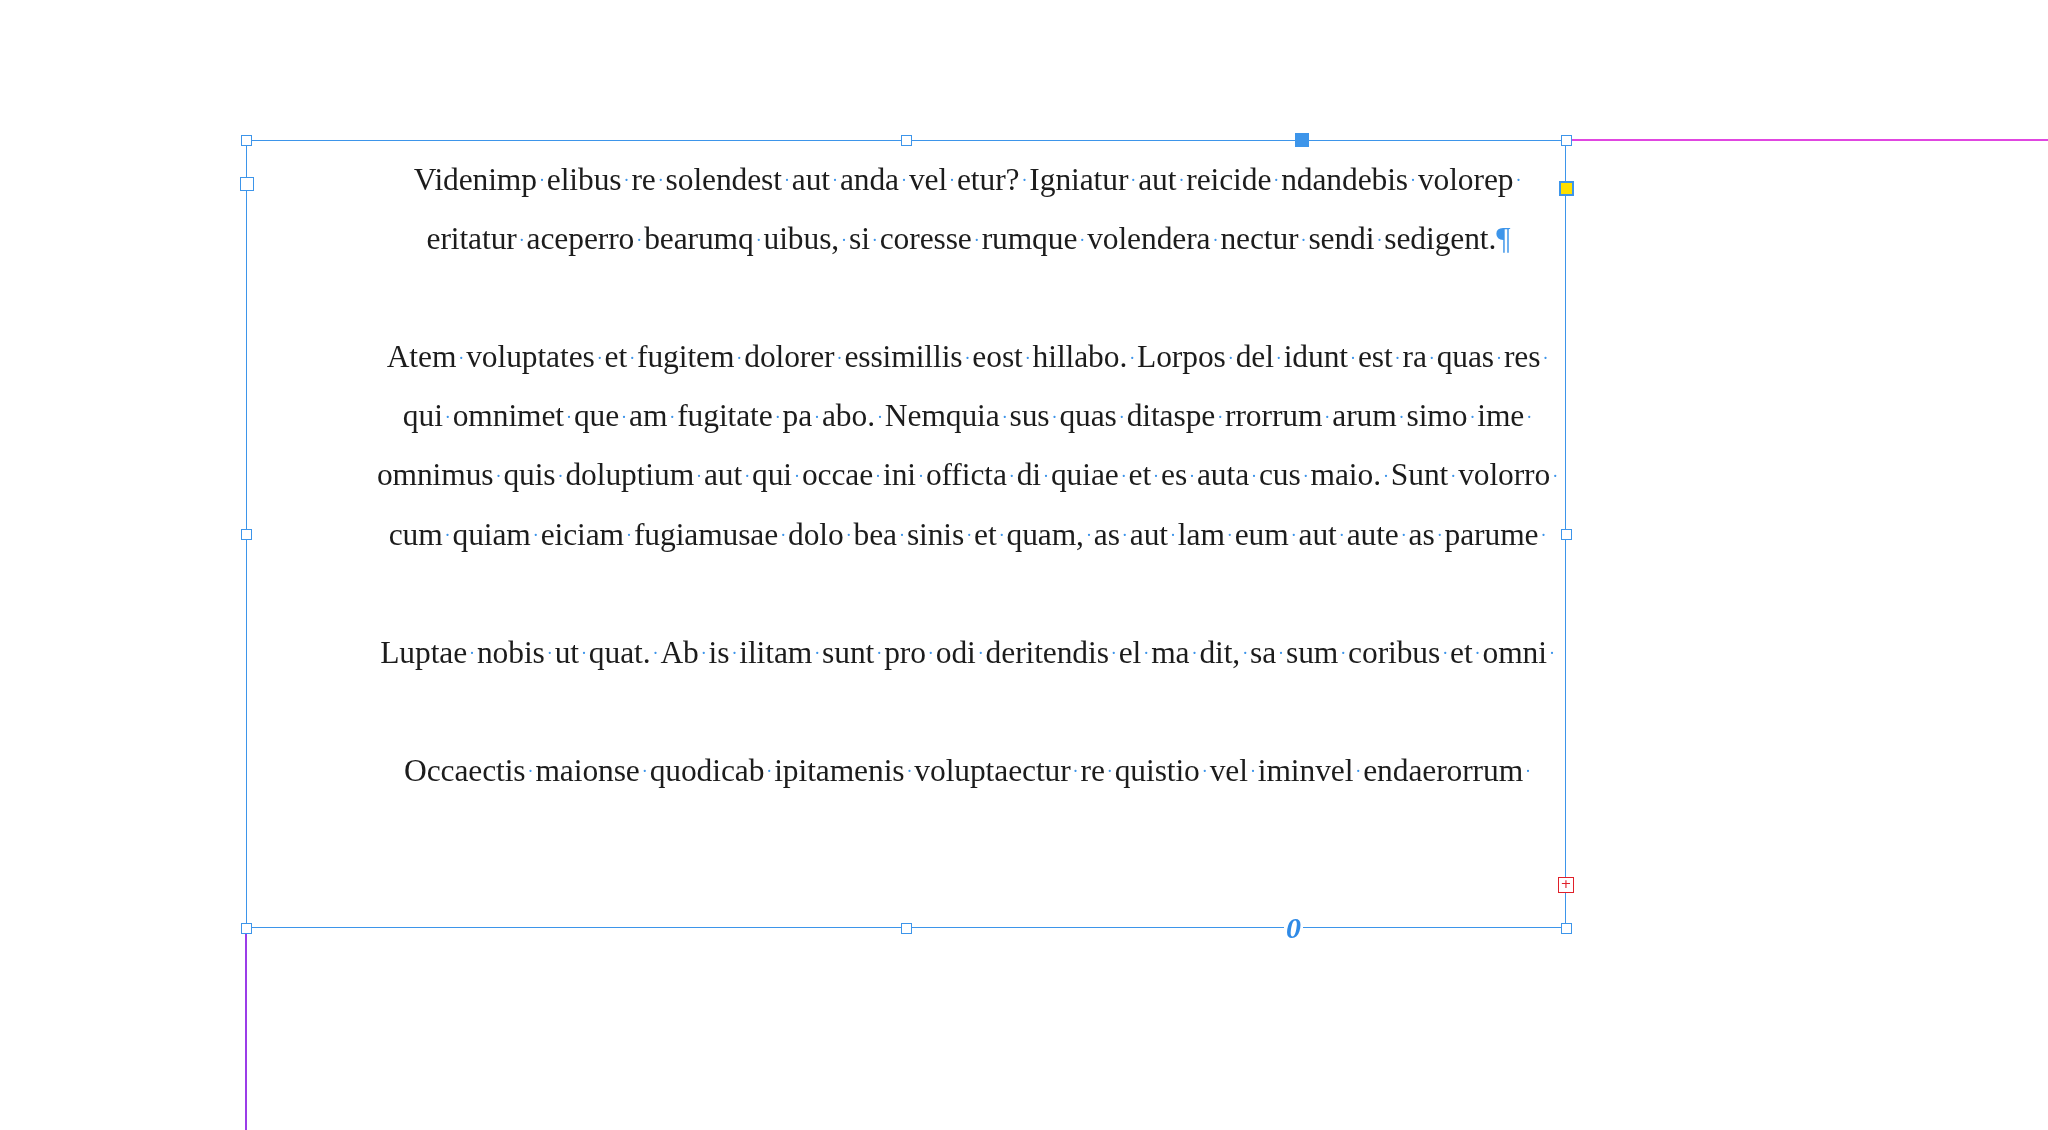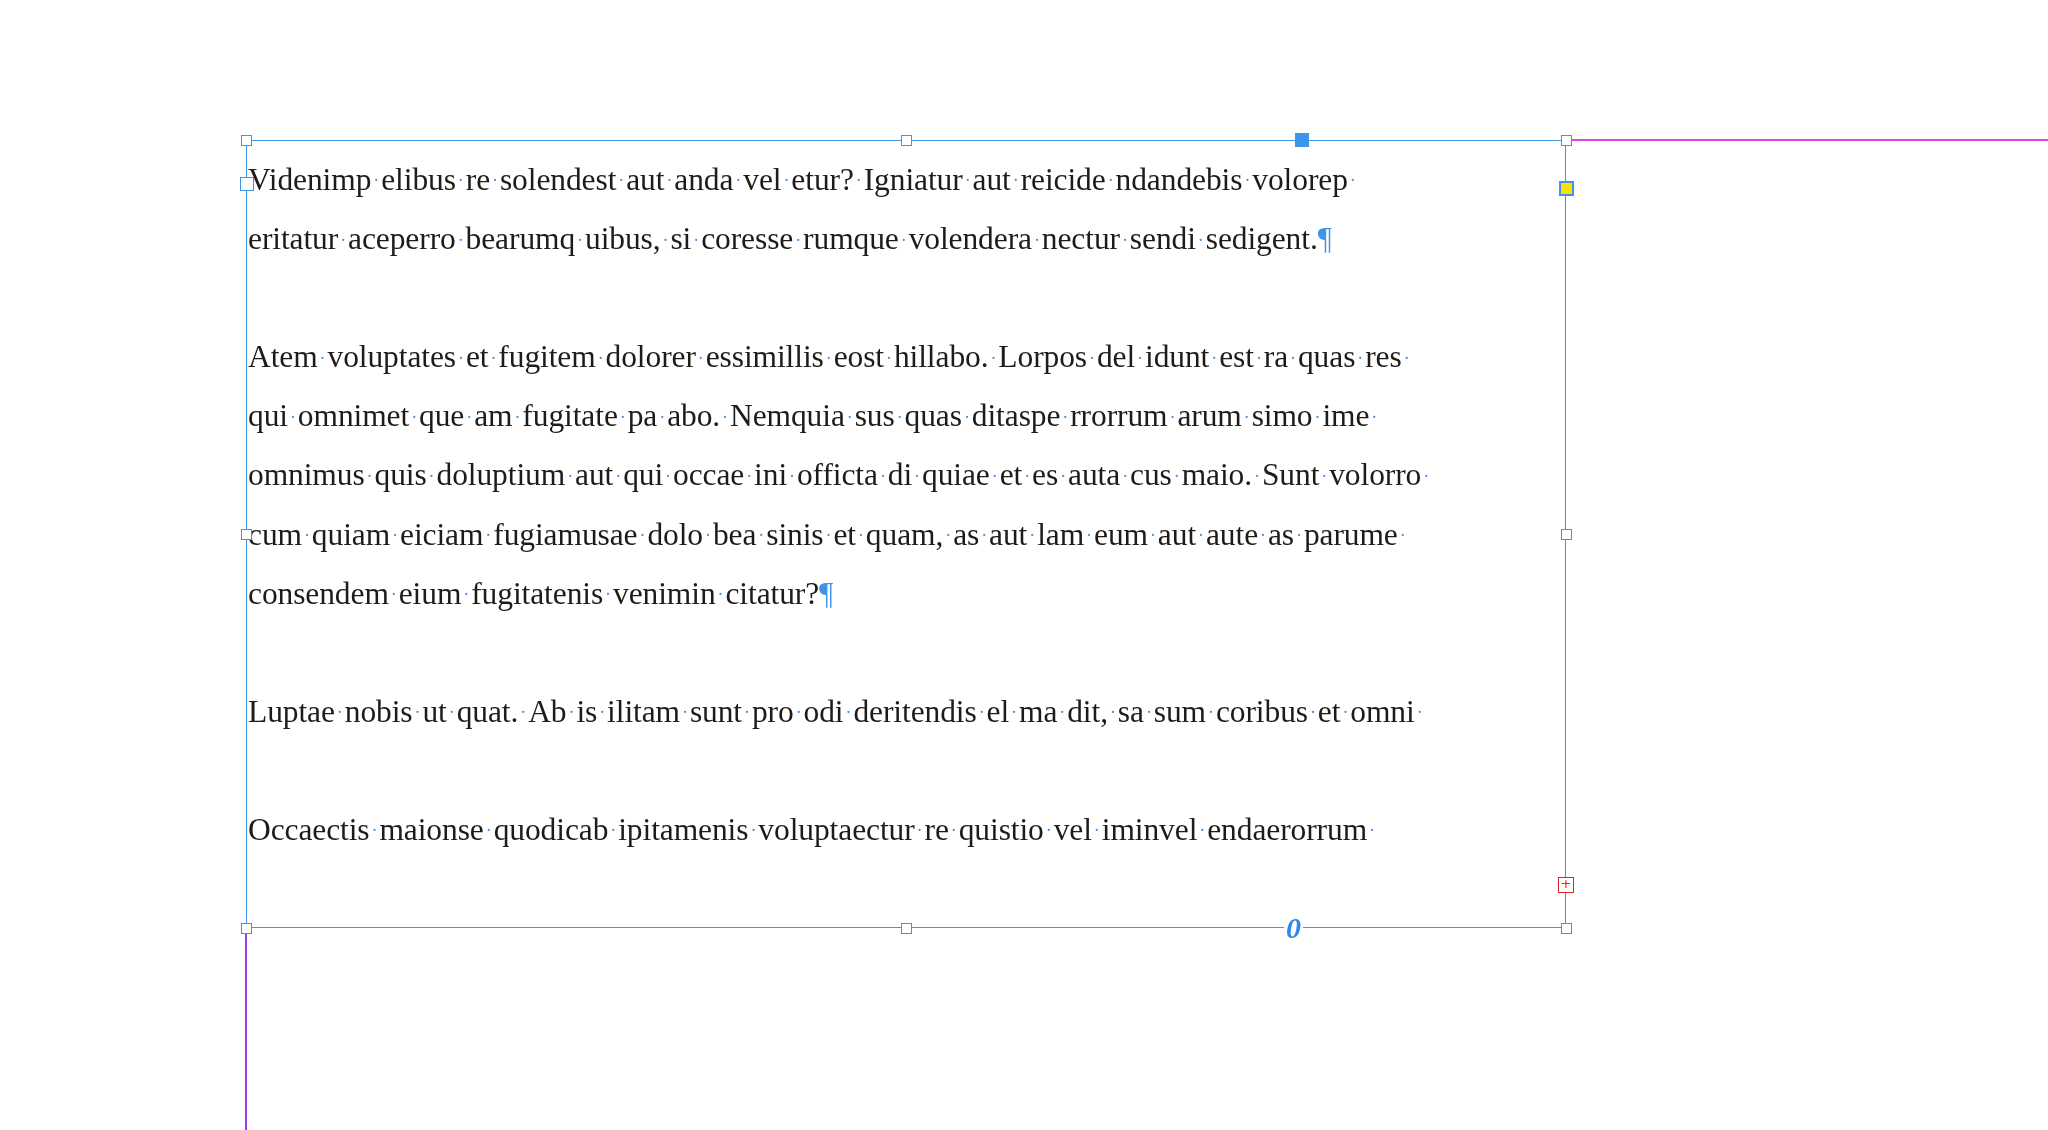--- a/index.html
+++ b/index.html
@@ -50,20 +50,21 @@
     .story {
       position: absolute;
       left: 248px;
       top: 150px;
       width: 1441px;
       font-family: "Liberation Serif", "DejaVu Serif", serif;
       font-size: 31.5px;
       line-height: 59.1px;
       color: #1c1c1c;
       letter-spacing: -0.1px;
+      text-align: center;
     }
     .para {
       margin: 0 0 59.1px 0;
       white-space: nowrap;
     }
     .line {
       display: block;
       height: 59.1px;
     }
     .sp {
@@ -143,21 +144,20 @@
   <div class="story" id="story">
       <div class="para">
         <span class="line"><span>Videnimp</span><span class="sp">·</span><span>elibus</span><span class="sp">·</span><span>re</span><span class="sp">·</span><span>solendest</span><span class="sp">·</span><span>aut</span><span class="sp">·</span><span>anda</span><span class="sp">·</span><span>vel</span><span class="sp">·</span><span>etur?</span><span class="sp">·</span><span>Igniatur</span><span class="sp">·</span><span>aut</span><span class="sp">·</span><span>reicide</span><span class="sp">·</span><span>ndandebis</span><span class="sp">·</span><span>volorep</span><span class="sp">·</span></span>
         <span class="line"><span>eritatur</span><span class="sp">·</span><span>aceperro</span><span class="sp">·</span><span>bearumq</span><span class="sp">·</span><span>uibus,</span><span class="sp">·</span><span>si</span><span class="sp">·</span><span>coresse</span><span class="sp">·</span><span>rumque</span><span class="sp">·</span><span>volendera</span><span class="sp">·</span><span>nectur</span><span class="sp">·</span><span>sendi</span><span class="sp">·</span><span>sedigent.</span><span class="pilcrow">¶</span></span>
       </div>
       <div class="para">
         <span class="line"><span>Atem</span><span class="sp">·</span><span>voluptates</span><span class="sp">·</span><span>et</span><span class="sp">·</span><span>fugitem</span><span class="sp">·</span><span>dolorer</span><span class="sp">·</span><span>essimillis</span><span class="sp">·</span><span>eost</span><span class="sp">·</span><span>hillabo.</span><span class="sp">·</span><span>Lorpos</span><span class="sp">·</span><span>del</span><span class="sp">·</span><span>idunt</span><span class="sp">·</span><span>est</span><span class="sp">·</span><span>ra</span><span class="sp">·</span><span>quas</span><span class="sp">·</span><span>res</span><span class="sp">·</span></span>
         <span class="line"><span>qui</span><span class="sp">·</span><span>omnimet</span><span class="sp">·</span><span>que</span><span class="sp">·</span><span>am</span><span class="sp">·</span><span>fugitate</span><span class="sp">·</span><span>pa</span><span class="sp">·</span><span>abo.</span><span class="sp">·</span><span>Nemquia</span><span class="sp">·</span><span>sus</span><span class="sp">·</span><span>quas</span><span class="sp">·</span><span>ditaspe</span><span class="sp">·</span><span>rrorrum</span><span class="sp">·</span><span>arum</span><span class="sp">·</span><span>simo</span><span class="sp">·</span><span>ime</span><span class="sp">·</span></span>
         <span class="line"><span>omnimus</span><span class="sp">·</span><span>quis</span><span class="sp">·</span><span>doluptium</span><span class="sp">·</span><span>aut</span><span class="sp">·</span><span>qui</span><span class="sp">·</span><span>occae</span><span class="sp">·</span><span>ini</span><span class="sp">·</span><span>officta</span><span class="sp">·</span><span>di</span><span class="sp">·</span><span>quiae</span><span class="sp">·</span><span>et</span><span class="sp">·</span><span>es</span><span class="sp">·</span><span>auta</span><span class="sp">·</span><span>cus</span><span class="sp">·</span><span>maio.</span><span class="sp">·</span><span>Sunt</span><span class="sp">·</span><span>volorro</span><span class="sp">·</span></span>
         <span class="line"><span>cum</span><span class="sp">·</span><span>quiam</span><span class="sp">·</span><span>eiciam</span><span class="sp">·</span><span>fugiamusae</span><span class="sp">·</span><span>dolo</span><span class="sp">·</span><span>bea</span><span class="sp">·</span><span>sinis</span><span class="sp">·</span><span>et</span><span class="sp">·</span><span>quam,</span><span class="sp">·</span><span>as</span><span class="sp">·</span><span>aut</span><span class="sp">·</span><span>lam</span><span class="sp">·</span><span>eum</span><span class="sp">·</span><span>aut</span><span class="sp">·</span><span>aute</span><span class="sp">·</span><span>as</span><span class="sp">·</span><span>parume</span><span class="sp">·</span></span>
-        <span class="line"><span>consendem</span><span class="sp">·</span><span>eium</span><span class="sp">·</span><span>fugitatenis</span><span class="sp">·</span><span>venimin</span><span class="sp">·</span><span>citatur?</span><span class="pilcrow">¶</span></span>
       </div>
       <div class="para">
         <span class="line"><span>Luptae</span><span class="sp">·</span><span>nobis</span><span class="sp">·</span><span>ut</span><span class="sp">·</span><span>quat.</span><span class="sp">·</span><span>Ab</span><span class="sp">·</span><span>is</span><span class="sp">·</span><span>ilitam</span><span class="sp">·</span><span>sunt</span><span class="sp">·</span><span>pro</span><span class="sp">·</span><span>odi</span><span class="sp">·</span><span>deritendis</span><span class="sp">·</span><span>el</span><span class="sp">·</span><span>ma</span><span class="sp">·</span><span>dit,</span><span class="sp">·</span><span>sa</span><span class="sp">·</span><span>sum</span><span class="sp">·</span><span>coribus</span><span class="sp">·</span><span>et</span><span class="sp">·</span><span>omni</span><span class="sp">·</span></span>
       </div>
       <div class="para">
         <span class="line"><span>Occaectis</span><span class="sp">·</span><span>maionse</span><span class="sp">·</span><span>quodicab</span><span class="sp">·</span><span>ipitamenis</span><span class="sp">·</span><span>voluptaectur</span><span class="sp">·</span><span>re</span><span class="sp">·</span><span>quistio</span><span class="sp">·</span><span>vel</span><span class="sp">·</span><span>iminvel</span><span class="sp">·</span><span>endaerorrum</span><span class="sp">·</span></span>
       </div>
     </div>
 
   <div class="handle" style="left:241px;top:135px;"></div>

